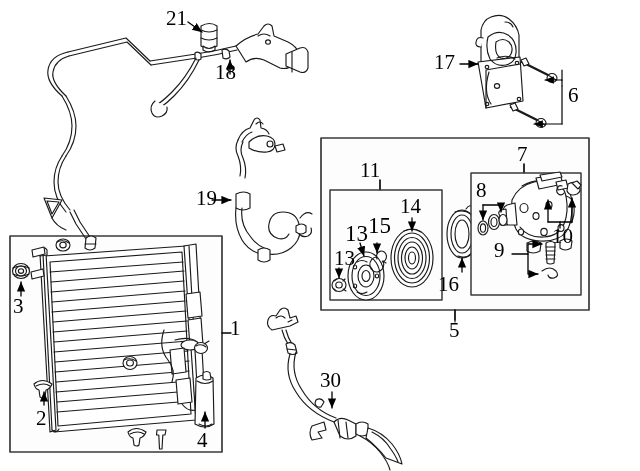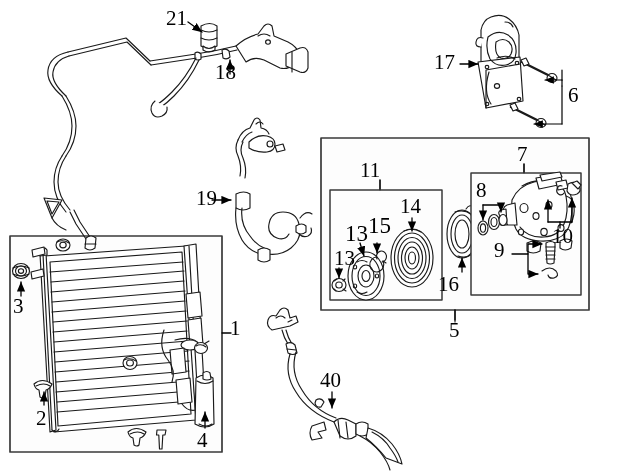--- a/index.html
+++ b/index.html
@@ -415,16 +415,16 @@
   <div class="callout" style="left:552px;top:226px;">10</div>
   <div class="callout" style="left:360px;top:160px;">11</div>
   <div class="callout sm" style="left:345px;top:222px;">13</div>
   <div class="callout" style="left:334px;top:248px;">13</div>
   <div class="callout" style="left:400px;top:196px;font-family:Liberation Serif, serif;">14</div>
   <div class="callout sm" style="left:368px;top:214px;">15</div>
   <div class="callout" style="left:438px;top:274px;">16</div>
   <div class="callout" style="left:434px;top:52px;">17</div>
   <div class="callout" style="left:215px;top:62px;">18</div>
   <div class="callout" style="left:196px;top:188px;">19</div>
-  <div class="callout" style="left:320px;top:370px;">40</div>
+  <div class="callout" style="left:320px;top:370px;">30</div>
   <div class="callout" style="left:166px;top:8px;">21</div>
 
 </div>
 
 </body></html>

